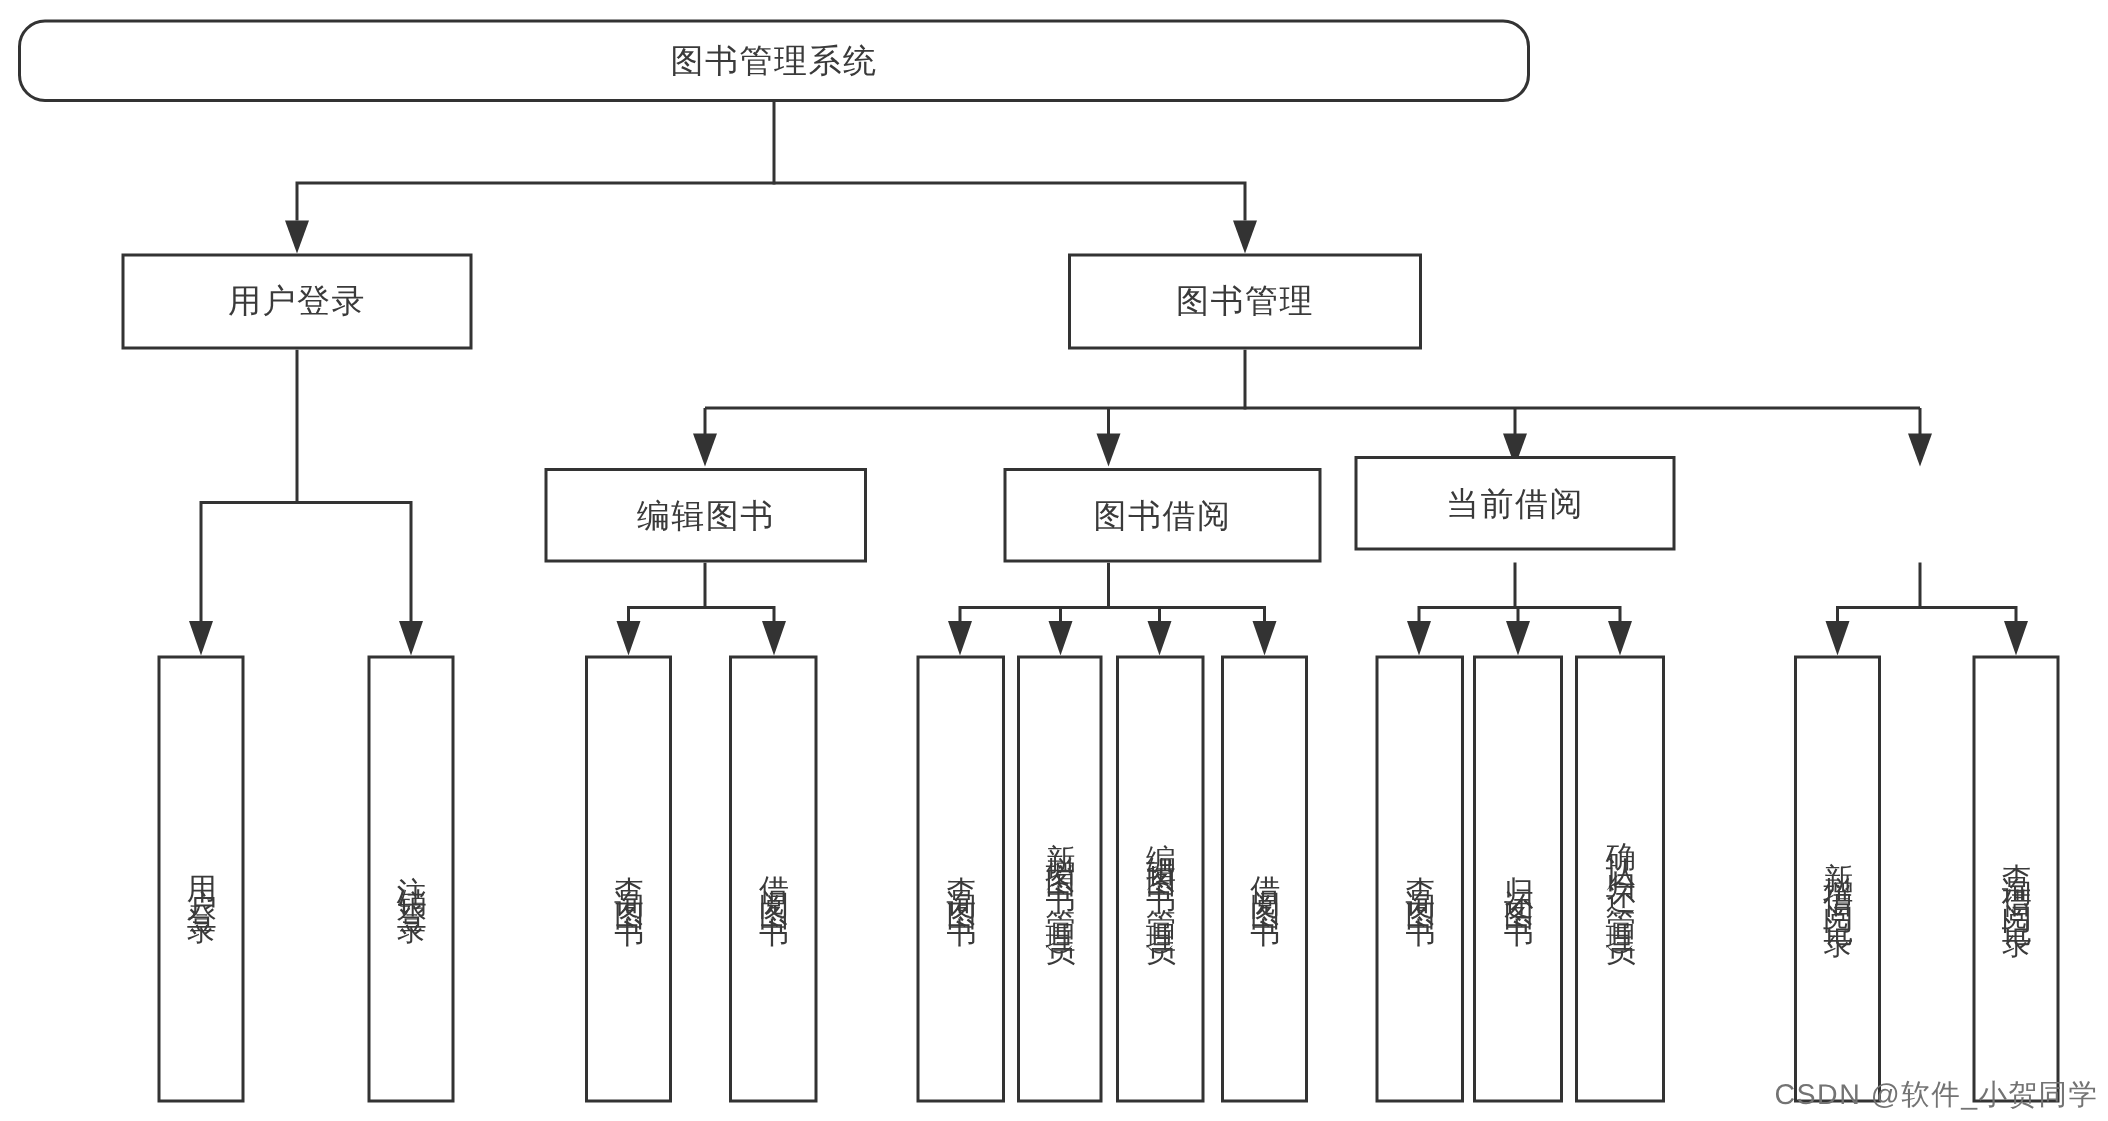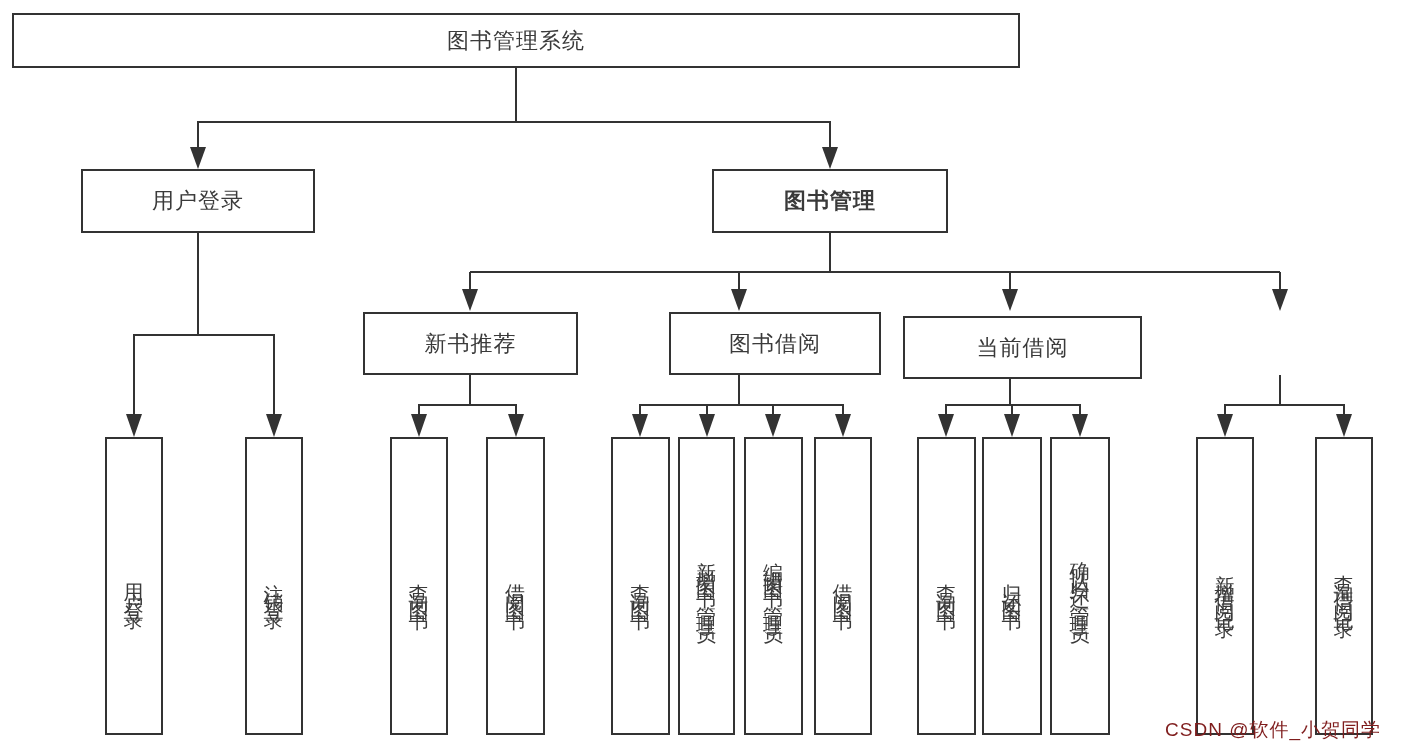--- a/index.html
+++ b/index.html
@@ -39,24 +39,24 @@
   }
   .vbox {
     writing-mode: vertical-rl;
     text-orientation: mixed;
     font-size: 20px;
     letter-spacing: 9px;
     line-height: 1;
   }
   .watermark {
     position: absolute;
-    right: 24px;
+    right: 6px;
     bottom: 4px;
     font-size: 19px;
-    color: #7f1d1d;
+    color: #737373;
     letter-spacing: 1px;
     pointer-events: none;
   }
 </style>
 </head>
 <body>
 
 <div id="canvas">
 
   <svg id="wires" viewBox="0 0 1405 747" xmlns="http://www.w3.org/2000/svg">
@@ -110,28 +110,28 @@
       <polygon points="765,414 781,414 773,437"></polygon>
       <polygon points="835,414 851,414 843,437"></polygon>
       <polygon points="938,414 954,414 946,437"></polygon>
       <polygon points="1004,414 1020,414 1012,437"></polygon>
       <polygon points="1072,414 1088,414 1080,437"></polygon>
       <polygon points="1217,414 1233,414 1225,437"></polygon>
       <polygon points="1336,414 1352,414 1344,437"></polygon>
     </g>
   </svg>
 
-  <div class="node hbox" style="left:12px; top:13px; width:1008px; height:55px;">图书管理系统</div>
+  <div class="node hbox" style="left:12px; top:13px; width:1008px; height:55px;border-radius:18px;">图书管理系统</div>
 
   <div class="node hbox" style="left:81px; top:169px; width:234px; height:64px;">用户登录</div>
-  <div class="node hbox" style="left:712px; top:169px; width:236px; height:64px;font-weight:bold;">图书管理</div>
+  <div class="node hbox" style="left:712px; top:169px; width:236px; height:64px;">图书管理</div>
 
-  <div class="node hbox" style="left:363px; top:312px; width:215px; height:63px;">新书推荐</div>
+  <div class="node hbox" style="left:363px; top:312px; width:215px; height:63px;">编辑图书</div>
   <div class="node hbox" style="left:633px; top:312px; width:212px; height:63px;margin-left:36px;">图书借阅</div>
-  <div class="node hbox" style="left:903px; top:316px; width:239px; height:63px;">当前借阅</div>
+  <div class="node hbox" style="left:903px; top:304px; width:214px; height:63px;">当前借阅</div>
 
   <div class="node vbox" style="left:105px; top:437px; width:58px; height:298px;">用户登录</div>
   <div class="node vbox" style="left:245px; top:437px; width:58px; height:298px;">注销登录</div>
 
   <div class="node vbox" style="left:390px; top:437px; width:58px; height:298px;">查询图书</div>
   <div class="node vbox" style="left:486px; top:437px; width:59px; height:298px;">借阅图书</div>
 
   <div class="node vbox" style="left:611px; top:437px; width:59px; height:298px;">查询图书</div>
   <div class="node vbox" style="left:678px; top:437px; width:57px; height:298px;">新增图书（管理员）</div>
   <div class="node vbox" style="left:744px; top:437px; width:59px; height:298px;">编辑图书（管理员）</div>

